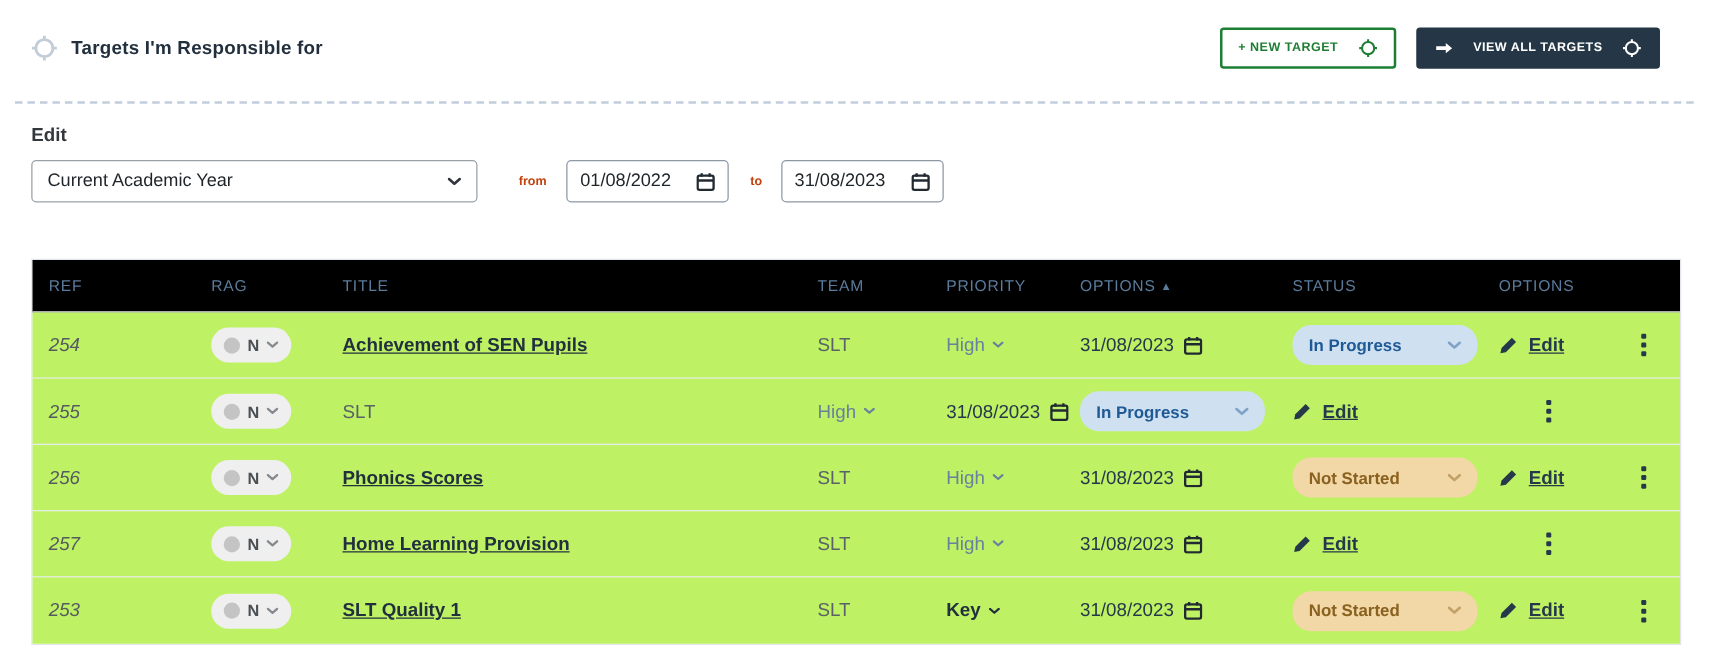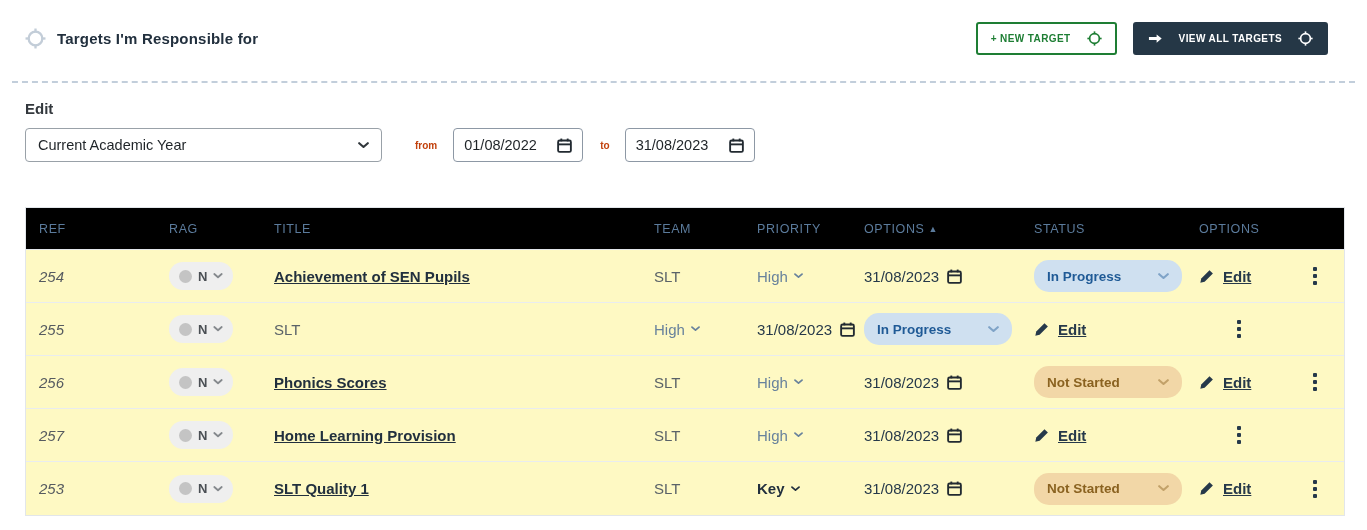--- a/index.html
+++ b/index.html
@@ -43,21 +43,21 @@
   .targets-table { margin:45px 22px 0 25px; width:1320px;
     border:1px solid #e2e6ea; font-size:15px;
     --cols:135px 105px 380px 103px 107px 170px 165px 95px 1fr; }
   .thead { display:grid; grid-template-columns:var(--cols); align-items:center;
     height:42px; background:#000000; border-bottom:1px solid #e2e6ea;
     color:#5b7b9c; font-size:12.5px; font-weight:normal; letter-spacing:.6px; }
   .thead > div { padding-left:8px; }
   .thead > .th-ref { padding-left:13px; }
   .sort-ind { font-size:9px; margin-left:4px; position:relative; top:-1px; }
   .trow { display:grid; grid-template-columns:var(--cols); align-items:center;
-    height:53px; background:#fef9c3; border-bottom:1px solid #e9ecef; }
+    height:53px; background:#bef264; border-bottom:1px solid #e9ecef; }
   .trow:last-child { border-bottom:none; }
   .trow > div { padding-left:8px; }
   .cell-ref { padding-left:13px !important; font-style:italic; color:#565b60; }
   .rag-pill { display:inline-flex; align-items:center; gap:6px; background:#efefef;
     border-radius:14px; height:28px; padding:0 10px; cursor:pointer; }
   .rag-dot { width:13px; height:13px; border-radius:50%; background:#c4c4c4; }
   .rag-n { font-size:13px; font-weight:600; color:#4a4f54; }
   .rag-chev { width:10px; height:6px; color:#85898d; }
   .title-link { color:#22303e; font-weight:bold; text-decoration:underline;
     cursor:pointer; }

